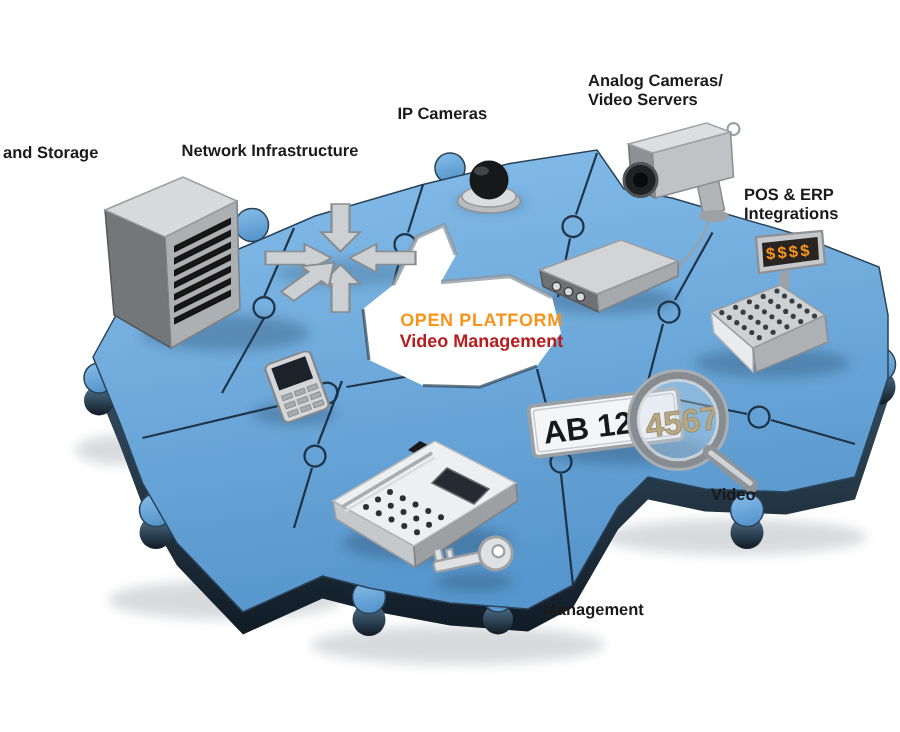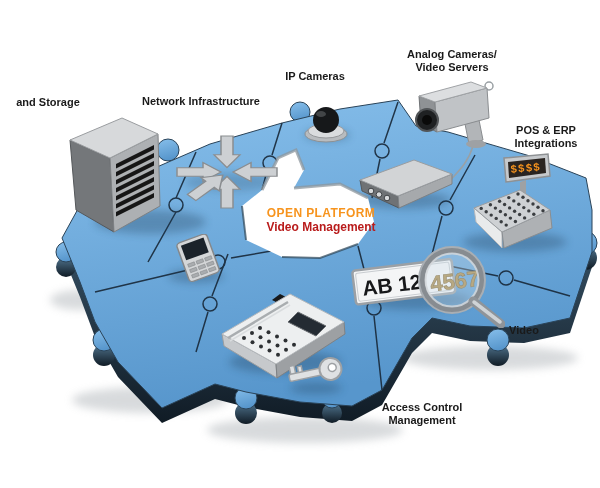--- a/index.html
+++ b/index.html
@@ -1,21 +1,21 @@
 <!DOCTYPE html>
 <html><head>
 <meta charset="utf-8">
 <title>OPEN PLATFORM Video Management</title>
 <style>
   html,body{margin:0;padding:0;background:#fff;}
   .stage{position:relative;width:600px;height:488px;background:#ffffff;overflow:hidden;
          font-family:"Liberation Sans",sans-serif;}
   .icon{position:absolute;}
   .lbl{position:absolute;font-size:11px;font-weight:bold;color:#1a1a1a;
-       text-align:center;line-height:13px;}
+       text-align:left;line-height:13px;}
   .lbl span{display:block;}
   .center-lbl{position:absolute;left:246px;top:206px;width:150px;text-align:center;line-height:14px;}
   .center-lbl .l1{display:block;font-size:12px;font-weight:bold;color:#F7941E;letter-spacing:.4px;}
   .center-lbl .l2{display:block;font-size:12px;font-weight:bold;color:#b91c1c;}
   svg text{font-family:"Liberation Sans",sans-serif;}
 </style>
 </head>
 <body>
 
 <div class="stage">
@@ -297,21 +297,20 @@
     <span>POS &amp; ERP</span>
     <span>Integrations</span>
   </div>
 
 
   <div class="lbl" style="left:474px;top:324px;width:100px">
     <span>Video</span>
   </div>
 
   <div class="lbl" style="left:362px;top:401px;width:120px">
-    <span>Access Control</span>
     <span>Management</span>
   </div>
 
   <div class="center-lbl">
     <span class="l1">OPEN PLATFORM</span>
     <span class="l2">Video Management</span>
   </div>
 
 </div>
 

